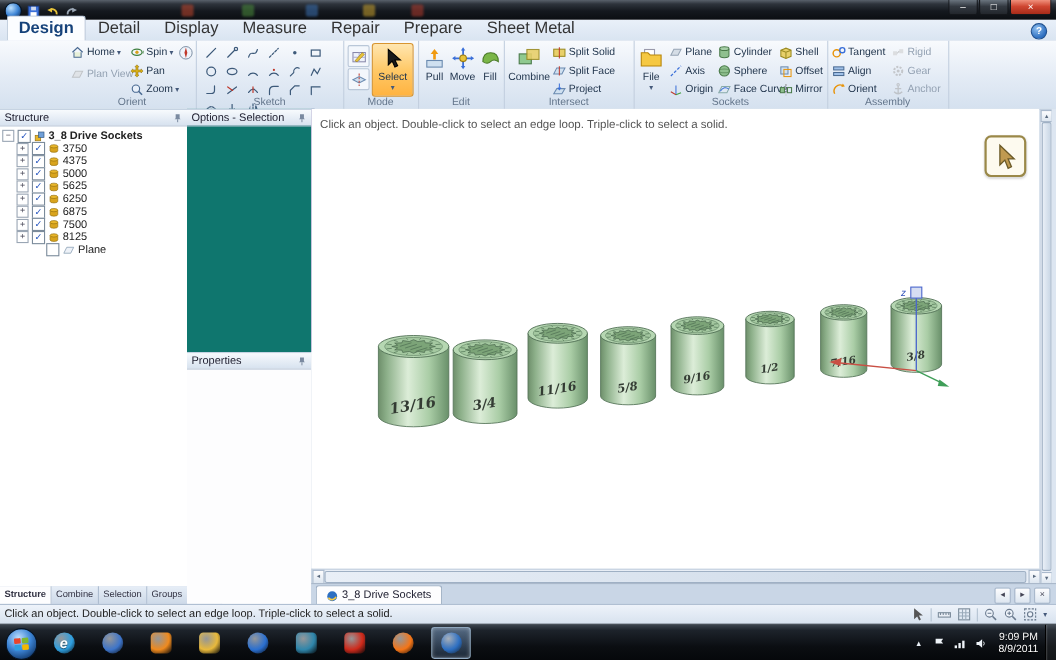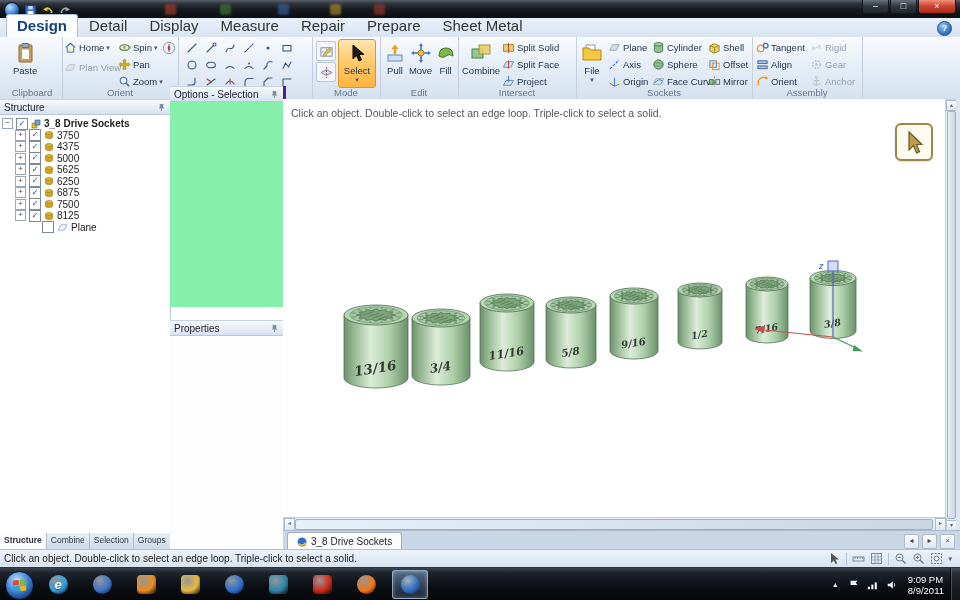--- a/index.html
+++ b/index.html
@@ -66,21 +66,21 @@
   .tl.bold{font-weight:bold}
   .exp{width:9px;height:9px;border:1px solid #9aa6b4;background:#fff;font-size:8px;line-height:7px;text-align:center;color:#445;flex:0 0 9px}
   .exp.none{visibility:hidden}
   .cb{width:10px;height:10px;border:1px solid #7b8b9b;background:#fff;font-size:8.5px;line-height:9px;text-align:center;color:#2a58c0;flex:0 0 10px}
   #panel-tabs{position:absolute;left:0;top:533px;width:170px;height:16px;background:#cfdae8;display:flex;
     border-right:1px solid #b9c7d8}
   .ptab{font-size:8.5px;color:#334;padding:2px 4px;border-right:1px solid #aebdd0;background:linear-gradient(#e7eef7,#cdd9e8)}
   .ptab.active{background:#fdfdfe;font-weight:bold}
 
   
-  #optpanel{position:absolute;left:170px;top:86px;width:113px;height:221px;background:#86efac;border-right:3px solid #4c1d95}
+  #optpanel{position:absolute;left:170px;top:99px;width:113px;height:221px;background:#0f766e;border-right:3px solid #4c1d95}
   #proppanel{position:absolute;left:170px;top:320px;width:113px;height:229px;background:#fdfdfe;border-right:1px solid #b9c7d8}
 
   
   #canvas{position:absolute;left:283px;top:99px;width:662px;height:418px;background:#fff;overflow:hidden}
   #hint{position:absolute;left:8px;top:8px;font-size:10.5px;color:#555}
   #curbox{position:absolute;left:612px;top:24px;width:34px;height:34px;border:2px solid #9a8848;border-radius:6px;
     background:#fdfaef;display:flex;align-items:center;justify-content:center;box-shadow:0 1px 2px rgba(0,0,0,.15)}
 
   
   .sbar{position:absolute;background:#e8eef6;border:1px solid #c2cfdf}
@@ -117,21 +117,21 @@
   #tb-apps{position:absolute;left:40px;top:2px;display:flex;gap:8px;align-items:center;height:29px}
   .tb-app{width:34px;height:27px;display:flex;align-items:center;justify-content:center;border-radius:3px;border:1px solid transparent}
   .tb-app.active{background:linear-gradient(rgba(150,190,235,.45),rgba(90,130,180,.25));border-color:rgba(190,220,245,.65);
     box-shadow:inset 0 0 4px rgba(255,255,255,.35)}
   .tb-ico{width:19px;height:19px;display:flex;align-items:center;justify-content:center;
     color:#fff;font-style:italic;font-weight:bold;font-size:13px;text-shadow:0 1px 1px rgba(0,0,0,.5)}
   .tb-ico.rnd{border-radius:50%}
   .tb-ico.sq{border-radius:4px}
   #tray{position:absolute;right:0;top:0;height:33px;display:flex;align-items:center}
   .tray-ic{width:15px;height:15px;display:flex;align-items:center;justify-content:center;color:#e8eef4;font-size:8px;margin-right:4px}
-  #clock{color:#fff;font-size:9.5px;text-align:left;line-height:11px;margin:0 6px 0 4px;text-shadow:0 1px 1px #000}
+  #clock{color:#fff;font-size:9.5px;text-align:center;line-height:11px;margin:0 6px 0 4px;text-shadow:0 1px 1px #000}
   #showdesktop{width:9px;height:33px;border-left:1px solid #000;box-shadow:inset 1px 0 0 rgba(255,255,255,.2);
     background:rgba(255,255,255,.06)}
 </style>
 </head>
 <body>
 
 <div id="titlebar">
   <div id="qa">
     <span id="app-orb"></span>
     <span class="qa-ic">
@@ -175,33 +175,20 @@
       <span class="rtab">Measure</span>
       <span class="rtab">Repair</span>
       <span class="rtab">Prepare</span>
       <span class="rtab">Sheet Metal</span>
     </div>
   <span id="helpbtn">?</span>
 </div>
 
 <div id="ribbon">
 
-  <div class="group" style="left:2px;width:60px">
-    <div class="bb" style="left:10px">
-      <span class="bi">
-        <svg viewBox="0 0 22 22" width="22" height="22">
-            <rect x="5" y="3" width="13" height="17" rx="1" fill="#c9a060" stroke="#8a6a34"></rect>
-            <rect x="8" y="1.5" width="7" height="4" rx="1" fill="#9aa8b6" stroke="#5f6f7e"></rect>
-            <rect x="7.5" y="7" width="8" height="10.5" fill="#fff" stroke="#99a"></rect>
-          </svg>
-      </span>
-      <span>Paste</span>
-    </div>
-    <div class="glabel">Clipboard</div>
-  </div>
 
   <div class="group" style="left:62px;width:116px">
     <div class="sb" style="left:2px;top:3px">
       <svg viewBox="0 0 14 14" width="13" height="13">
           <path d="M2 7 L7 2.5 L12 7" fill="none" stroke="#4a6a92" stroke-width="1.2"></path>
           <path d="M3.5 7 V12 H10.5 V7" fill="#e8f0d8" stroke="#4a6a92"></path>
         </svg>
       <span>Home</span>
         <span class="dd">▾</span>
     </div>

